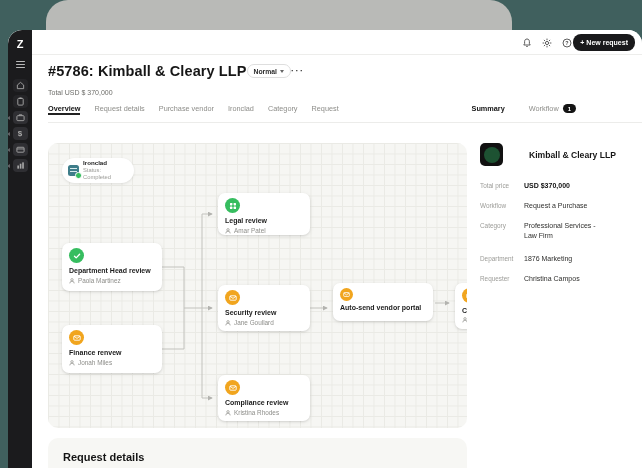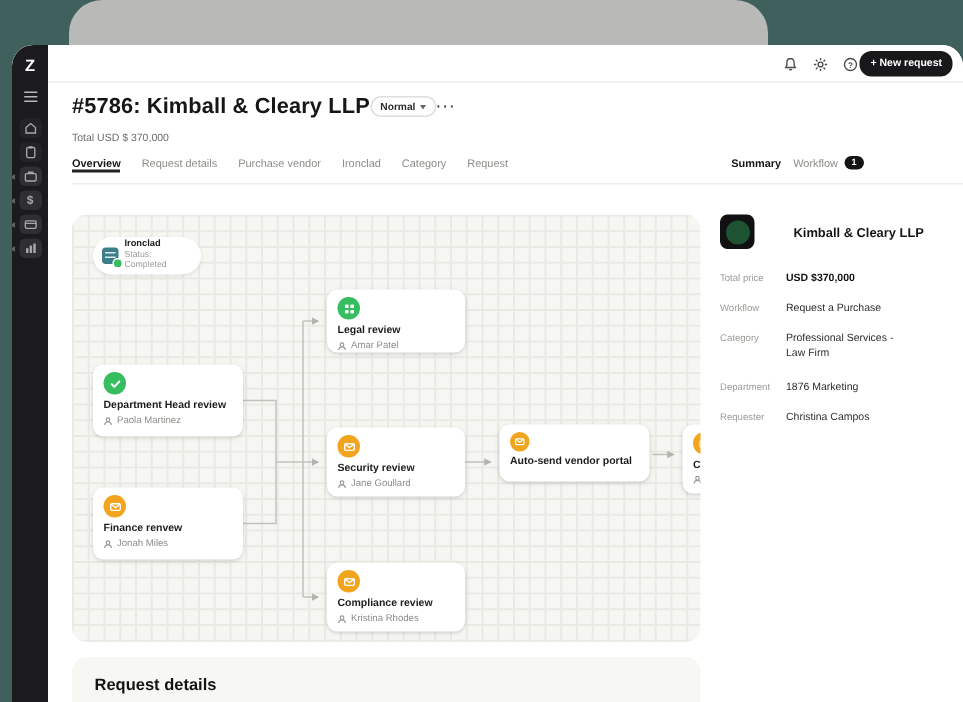--- a/index.html
+++ b/index.html
@@ -35,21 +35,21 @@
   .page-title-row { position:absolute; left:16px; top:33px; display:flex; align-items:center; gap:0; }
   .page-title { font-size:14.5px; font-weight:700; color:#161616; letter-spacing:.1px; }
   .priority-badge { display:flex; align-items:center; gap:3px; border:1px solid #dedede; border-radius:9px; padding:2.5px 6px; font-size:6.8px; font-weight:700; color:#2b2b2b; cursor:pointer; background:#fff; }
   .caret { width:0; height:0; border-left:2.5px solid transparent; border-right:2.5px solid transparent; border-top:3px solid #666; }
   .more-dots { font-size:9px; font-weight:800; color:#3a3a3a; letter-spacing:1.5px; cursor:pointer; line-height:1; }
   .total-line { position:absolute; left:16px; top:59px; font-size:7px; color:#6d6d69; }
 
   .tabs-row { position:absolute; left:16px; right:0; top:74px; height:19px; border-bottom:1px solid #ececea; display:flex; align-items:flex-start; }
   .tab { font-size:7.3px; color:#8d8d89; margin-right:14px; padding-bottom:0; cursor:pointer; white-space:nowrap; }
   .tab.active { color:#141414; font-weight:700; border-bottom:2px solid #222; }
-  .right-tabs { position:absolute; right:66px; top:0; display:flex; align-items:flex-start; gap:8px; }
+  .right-tabs { position:absolute; right:66px; top:0; display:flex; align-items:flex-start; gap:24px; }
   .rtab { font-size:7.3px; color:#8d8d89; cursor:pointer; display:flex; align-items:center; gap:4px; }
   .rtab.active { color:#141414; font-weight:700; }
   .comments-badge { background:#141414; color:#fff; font-size:6px; font-weight:700; border-radius:7px; padding:1.5px 5px; line-height:1; }
 
   
   .canvas { position:absolute; left:16px; top:113px; width:419px; height:285px; border-radius:10px; overflow:hidden;
     background-color:#f6f6f3;
     background-image:linear-gradient(#eaeae5 1px, transparent 1px), linear-gradient(90deg, #eaeae5 1px, transparent 1px);
     background-size:10.5px 10.5px; }
   .connectors { position:absolute; left:0; top:0; width:419px; height:285px; }

